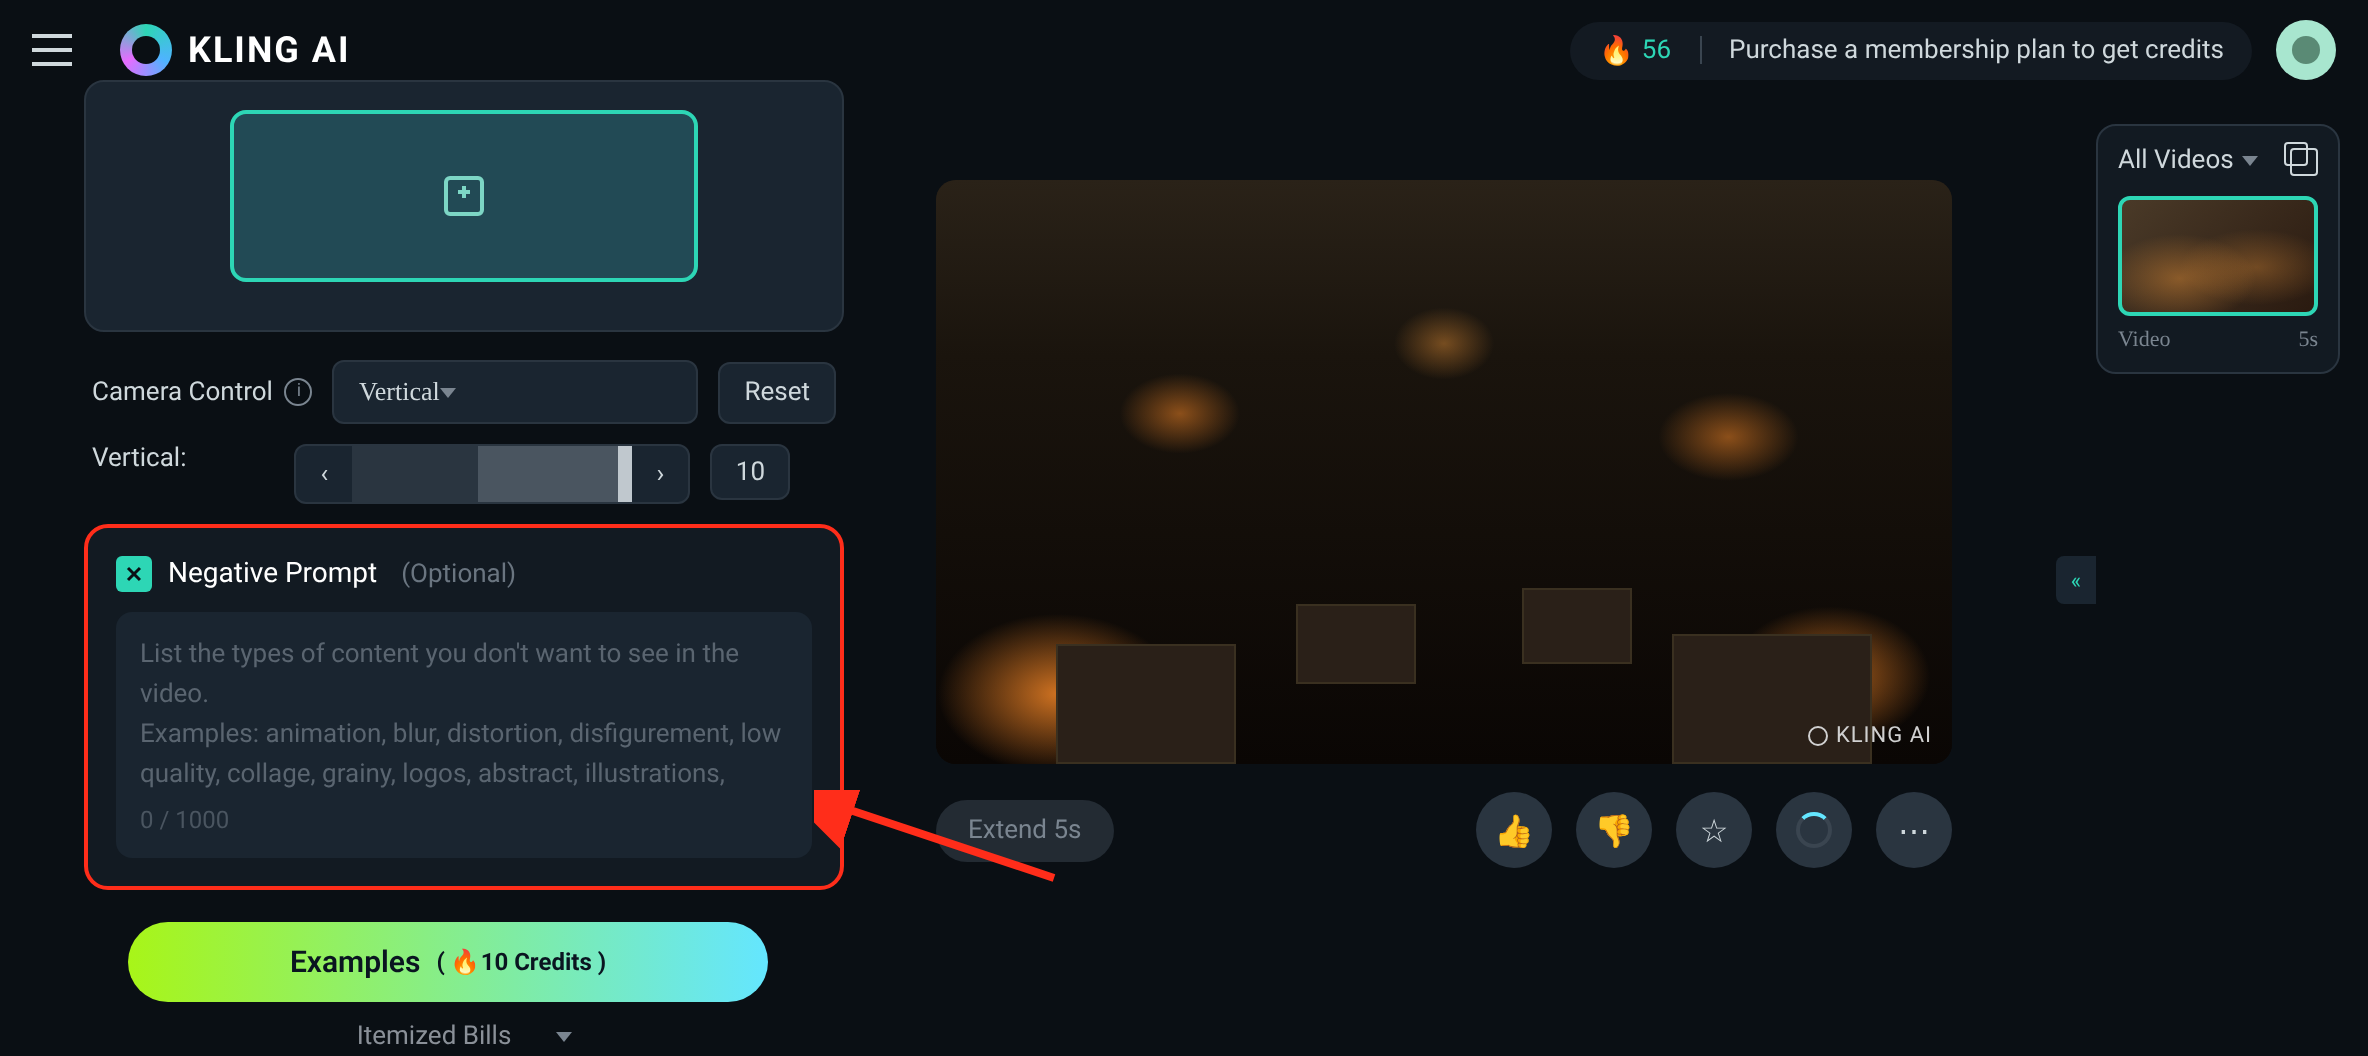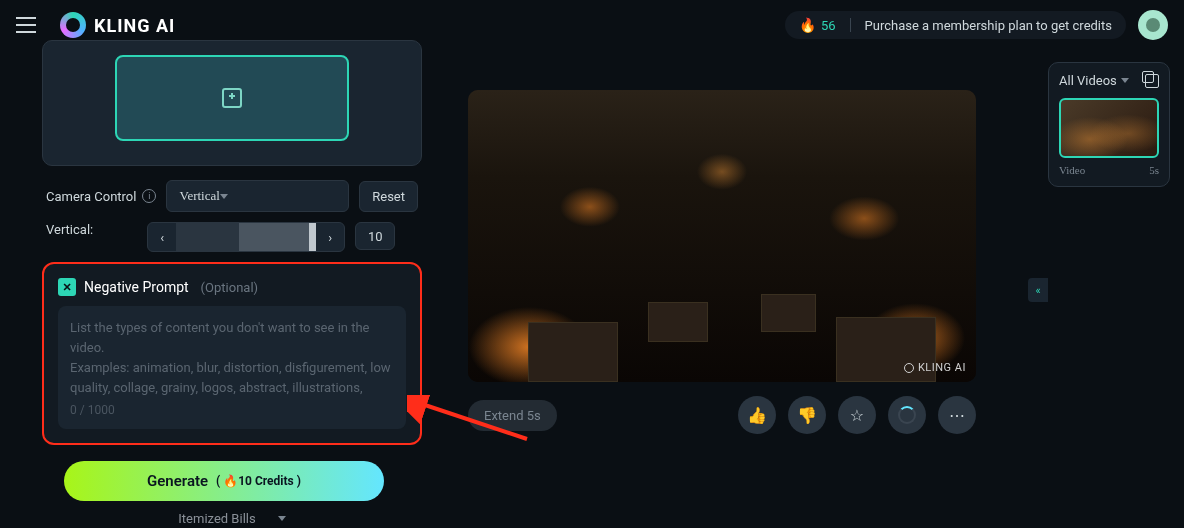--- a/index.html
+++ b/index.html
@@ -164,21 +164,21 @@
     <div class="neg-textarea">
       <div class="neg-placeholder">
         <div>List the types of content you don't want to see in the video.</div>
         <div>Examples: animation, blur, distortion, disfigurement, low quality, collage, grainy, logos, abstract, illustrations,</div>
       </div>
       <div class="neg-counter">0 / 1000</div>
     </div>
   </div>
 
   <div class="generate-btn">
-    <span>Generate</span>
+    <span>Examples</span>
     <span class="gen-credits">( 🔥<span>10 Credits</span> )</span>
   </div>
 
   <div class="itemized">
     <span>Itemized Bills</span>
     <span class="chevron-down"></span>
   </div>
 </div>
 
 <div class="video-area">

